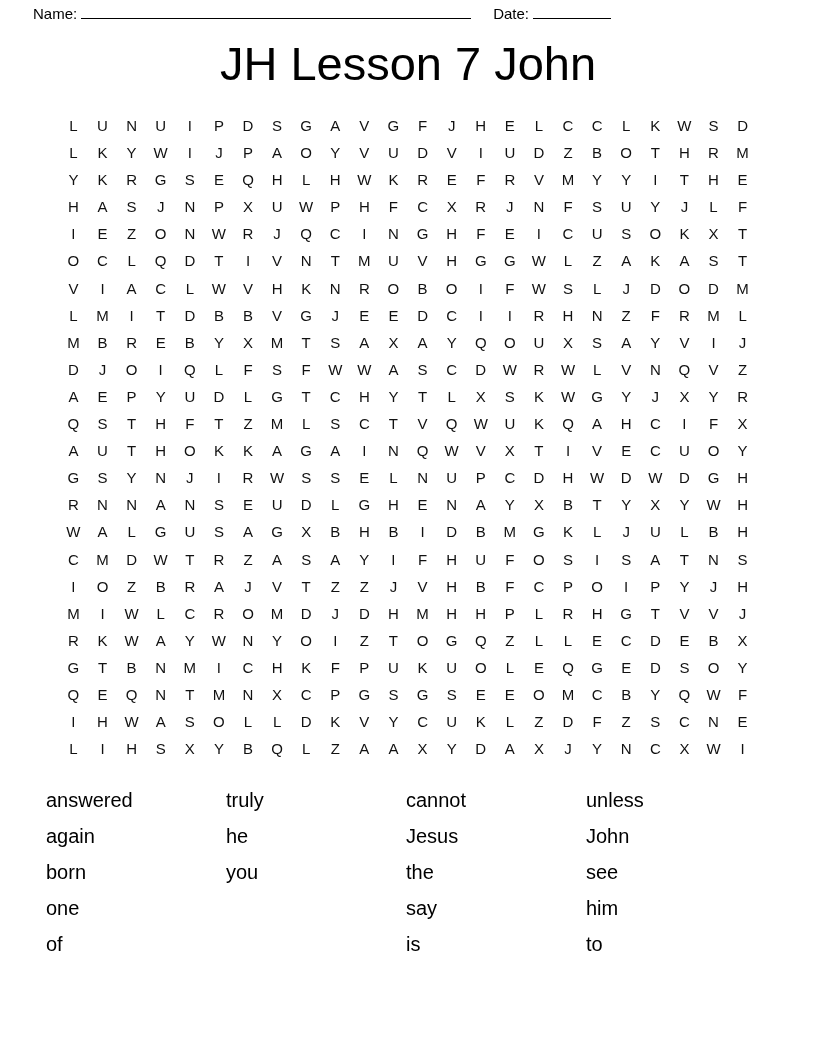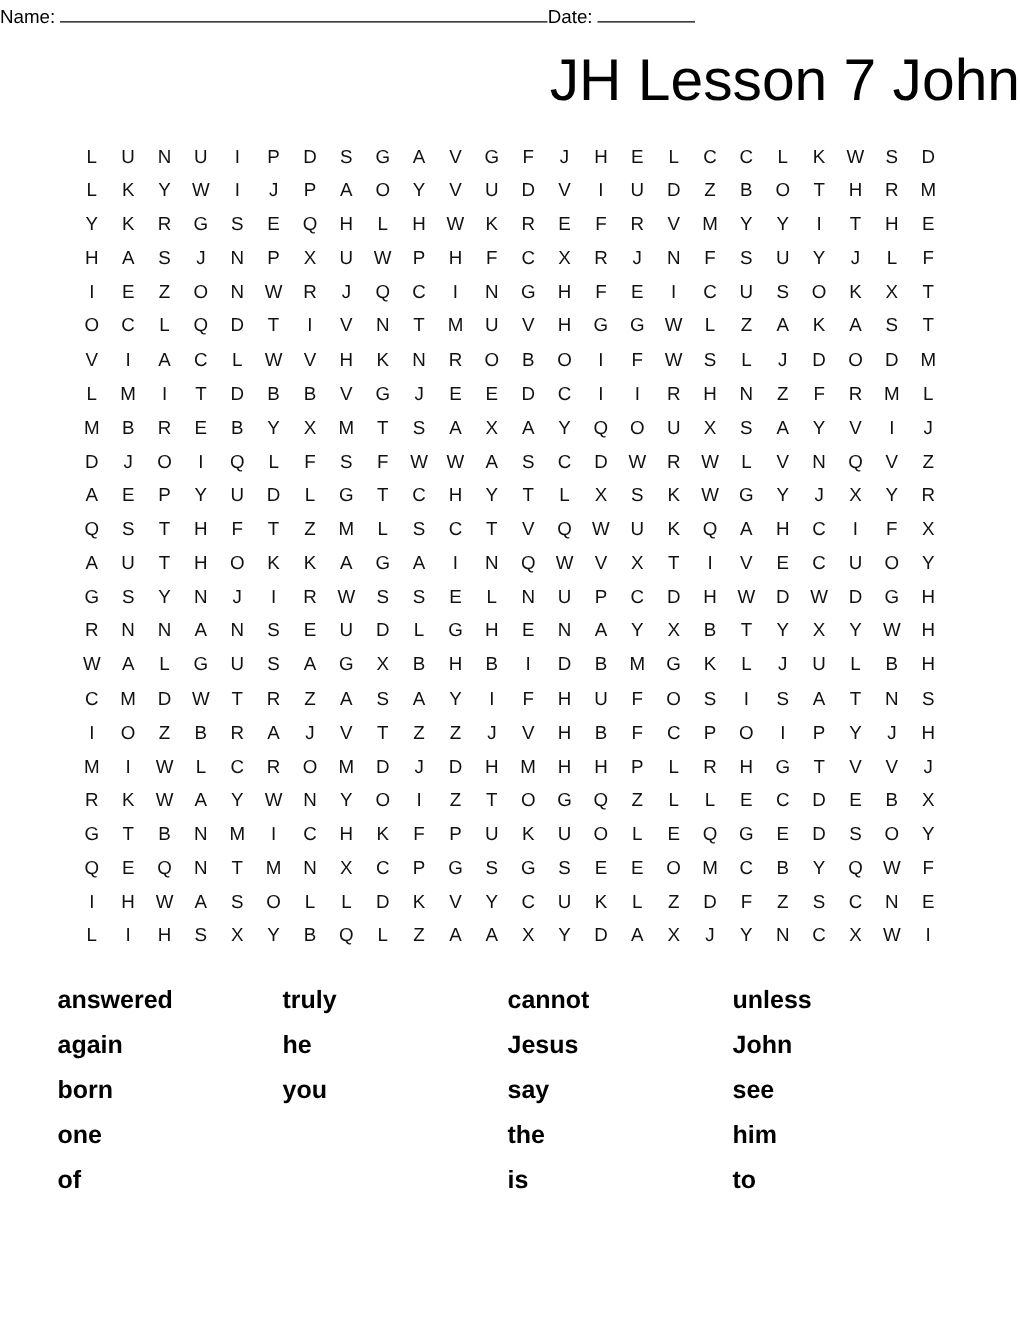--- a/index.html
+++ b/index.html
@@ -24,52 +24,54 @@
     width: 816px;
     height: 26px;
     display: flex;
     align-items: baseline;
     padding-top: 6px;
     box-sizing: border-box;
   }
   .name-label {
     font-size: 15px;
     line-height: 15px;
+    margin-left: 33px;
     white-space: pre;
   }
   .name-rule {
     flex: 0 0 auto;
     width: 390px;
     border-bottom: 1px solid #000;
     margin-left: 4px;
     margin-bottom: 2px;
     height: 1px;
   }
   .date-label {
     font-size: 15px;
     line-height: 15px;
+    margin-left: 22px;
     white-space: pre;
     text-align: right;
   }
   .date-rule {
     flex: 0 0 auto;
     width: 78px;
     border-bottom: 1px solid #000;
     margin-left: 4px;
     margin-bottom: 2px;
     height: 1px;
   }
 
   
   .puzzle-title {
     position: absolute;
     top: 36px;
     left: 0px;
     width: 816px;
-    text-align: right;
+    text-align: center;
     font-size: 47px;
     line-height: 56px;
     font-weight: normal;
     letter-spacing: 0px;
     font-family: "Liberation Sans", sans-serif;
   }
 
   
   .grid-wrap {
     position: absolute;
@@ -112,21 +114,20 @@
     display: flex;
     flex-direction: column;
   }
   .word-item {
     font-size: 20px;
     line-height: 36px;
     height: 36px;
     font-family: "Liberation Sans", sans-serif;
     color: #000000;
     white-space: pre;
-    font-weight: bold;
   }
 </style>
 </head>
 <body>
 
 <div class="header-row">
   <span class="name-label">Name:</span>
   <span class="name-rule"></span>
   <span class="date-label">Date:</span>
   <span class="date-rule"></span>
@@ -772,22 +773,22 @@
       <div class="word-item">of</div>
     </div>
     <div class="word-col">
       <div class="word-item">truly</div>
       <div class="word-item">he</div>
       <div class="word-item">you</div>
     </div>
     <div class="word-col">
       <div class="word-item">cannot</div>
       <div class="word-item">Jesus</div>
+      <div class="word-item">the</div>
       <div class="word-item">say</div>
-      <div class="word-item">the</div>
       <div class="word-item">is</div>
     </div>
     <div class="word-col">
       <div class="word-item">unless</div>
       <div class="word-item">John</div>
       <div class="word-item">see</div>
       <div class="word-item">him</div>
       <div class="word-item">to</div>
     </div>
   </div>

